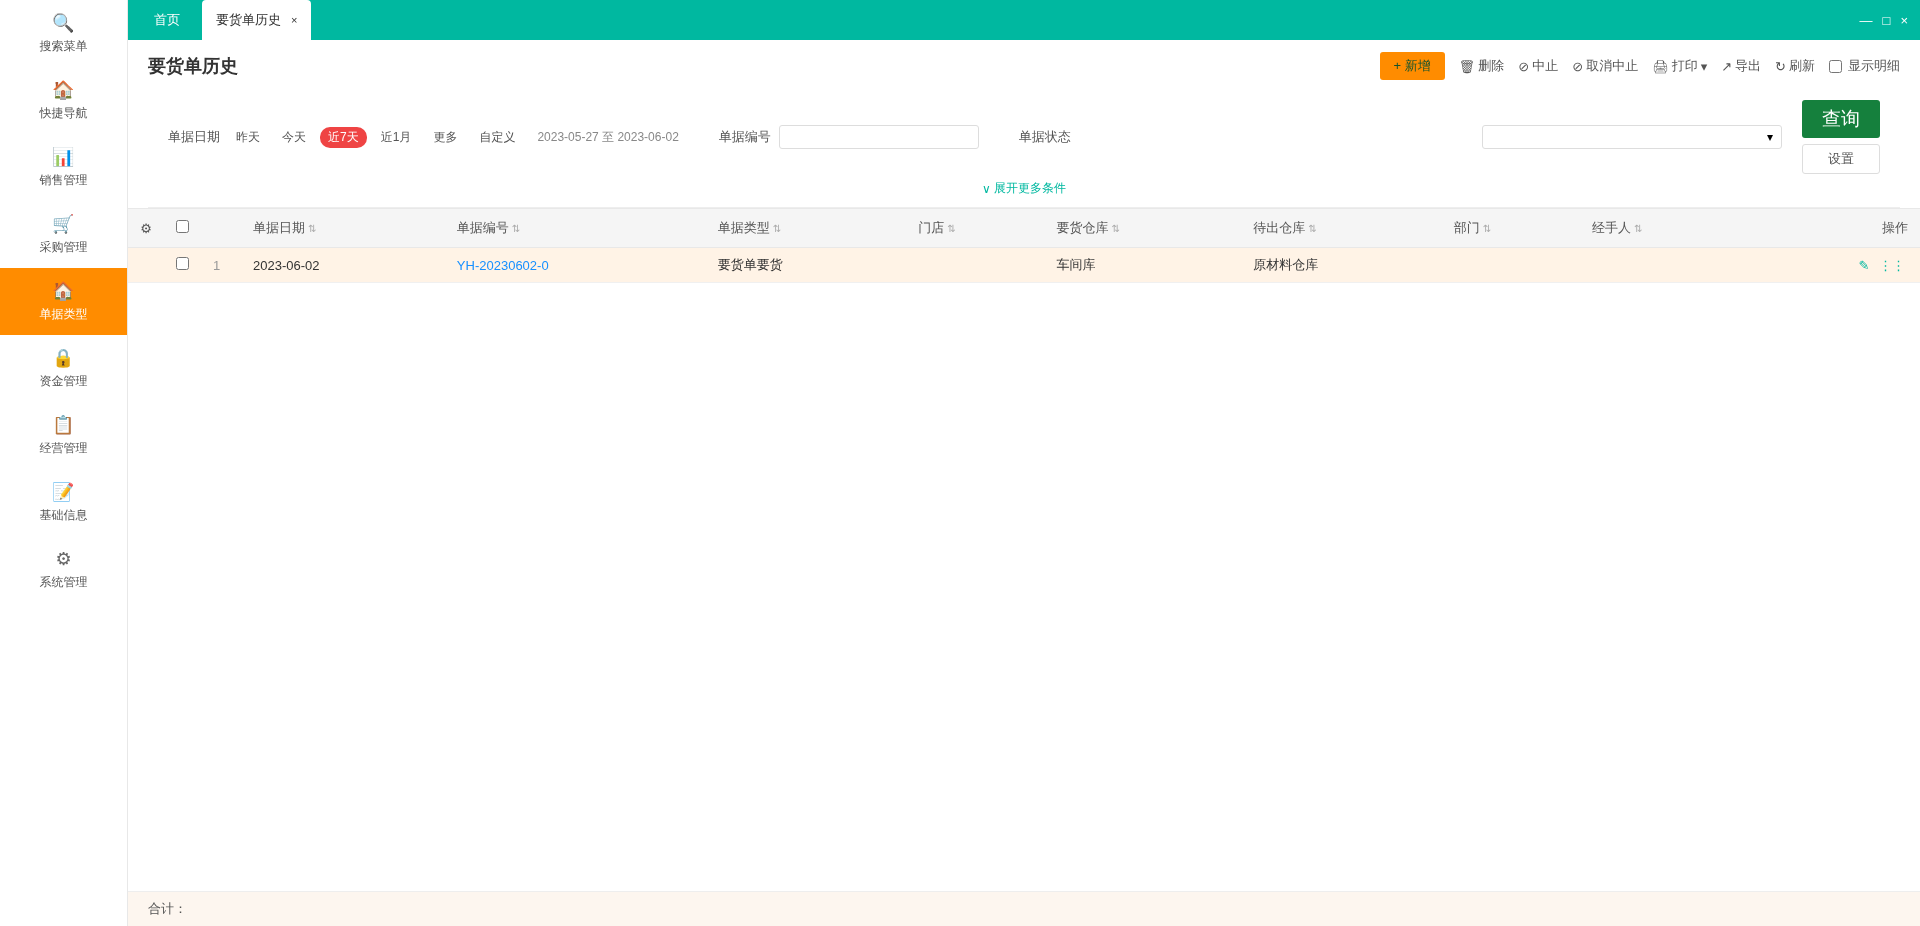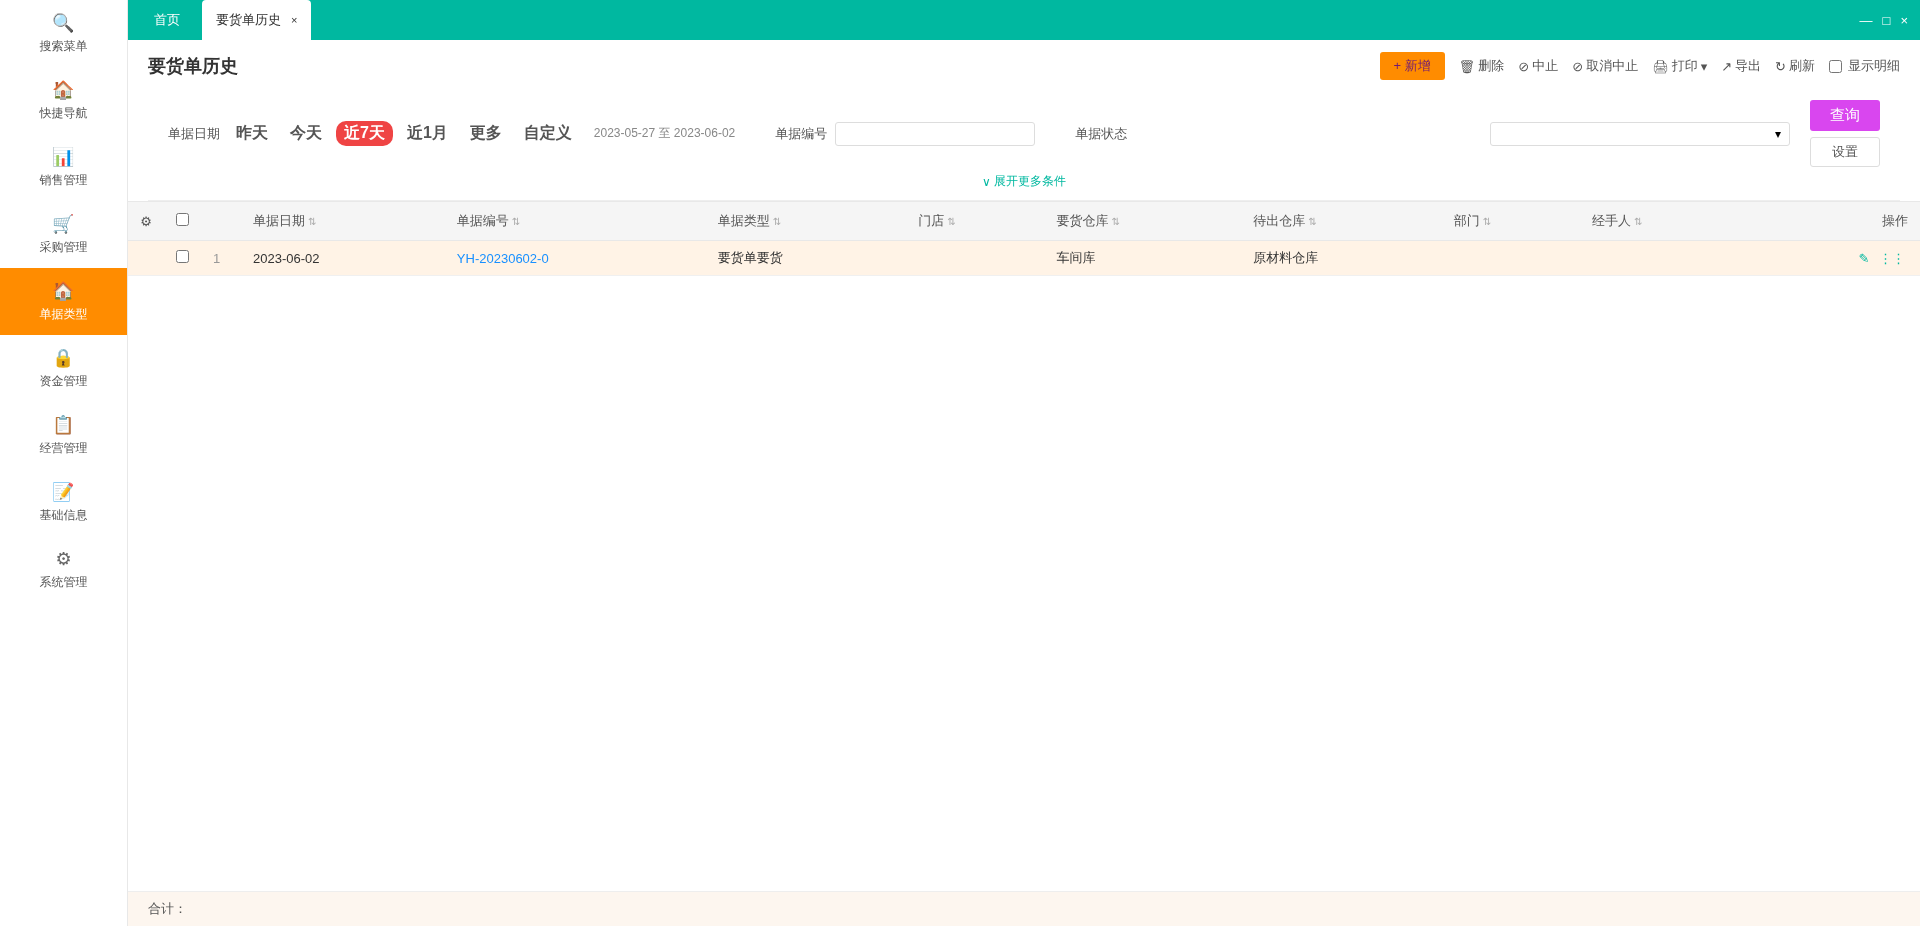--- a/index.html
+++ b/index.html
@@ -99,21 +99,21 @@
       font-size: 13px;
       color: #555;
     }
     .toolbar-btn {
       display: flex;
       align-items: center;
       gap: 3px;
       cursor: pointer;
       color: #555;
     }
-    .toolbar-btn.primary { background: #ff8c00; color: #701a75; padding: 5px 14px; border-radius: 3px; }
+    .toolbar-btn.primary { background: #ff8c00; color: #14532d; padding: 5px 14px; border-radius: 3px; }
 
     
     .filter-area {
       padding: 10px 20px 8px 20px;
       background: #fff;
       border-bottom: 1px solid #eee;
       flex-shrink: 0;
     }
     .filter-row {
       display: flex;
@@ -126,22 +126,21 @@
       align-items: center;
       gap: 8px;
     }
     .filter-label { color: #555; white-space: nowrap; }
     .date-shortcuts { display: flex; gap: 6px; }
     .date-btn {
       padding: 2px 8px;
       border-radius: 10px;
       cursor: pointer;
       color: #555;
-      font-size: 16px;
-      font-weight: bold;
+      font-size: 12px;
     }
     .date-btn.active { background: #ef4444; color: #fff; }
     .date-range { color: #888; font-size: 12px; margin-left: 6px; }
     .filter-input {
       border: 1px solid #ddd;
       border-radius: 3px;
       padding: 4px 8px;
       width: 200px;
       font-size: 12px;
       outline: none;
@@ -170,27 +169,27 @@
       display: flex;
       align-items: center;
       gap: 3px;
     }
     .query-btn-wrap {
       display: flex;
       flex-direction: column;
       gap: 6px;
     }
     .query-btn {
-      background: #d946ef;
+      background: #15803d;
       color: #fff;
       border: none;
       padding: 6px 20px;
       border-radius: 3px;
       cursor: pointer;
-      font-size: 15px;
+      font-size: 19px;
     }
     .settings-btn {
       background: #fff;
       color: #555;
       border: 1px solid #ddd;
       padding: 5px 20px;
       border-radius: 3px;
       cursor: pointer;
       font-size: 13px;
     }

